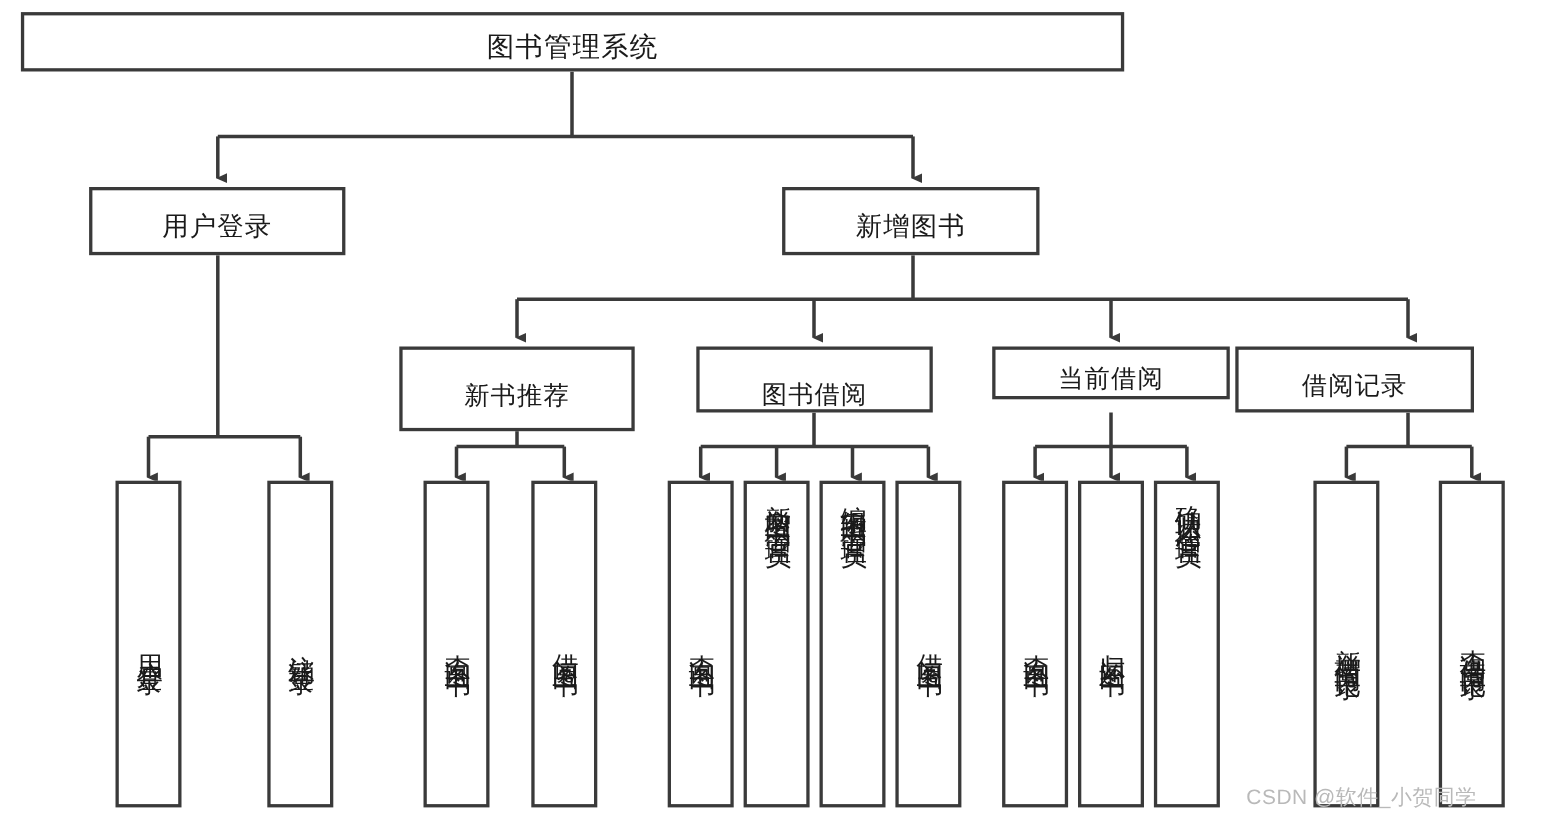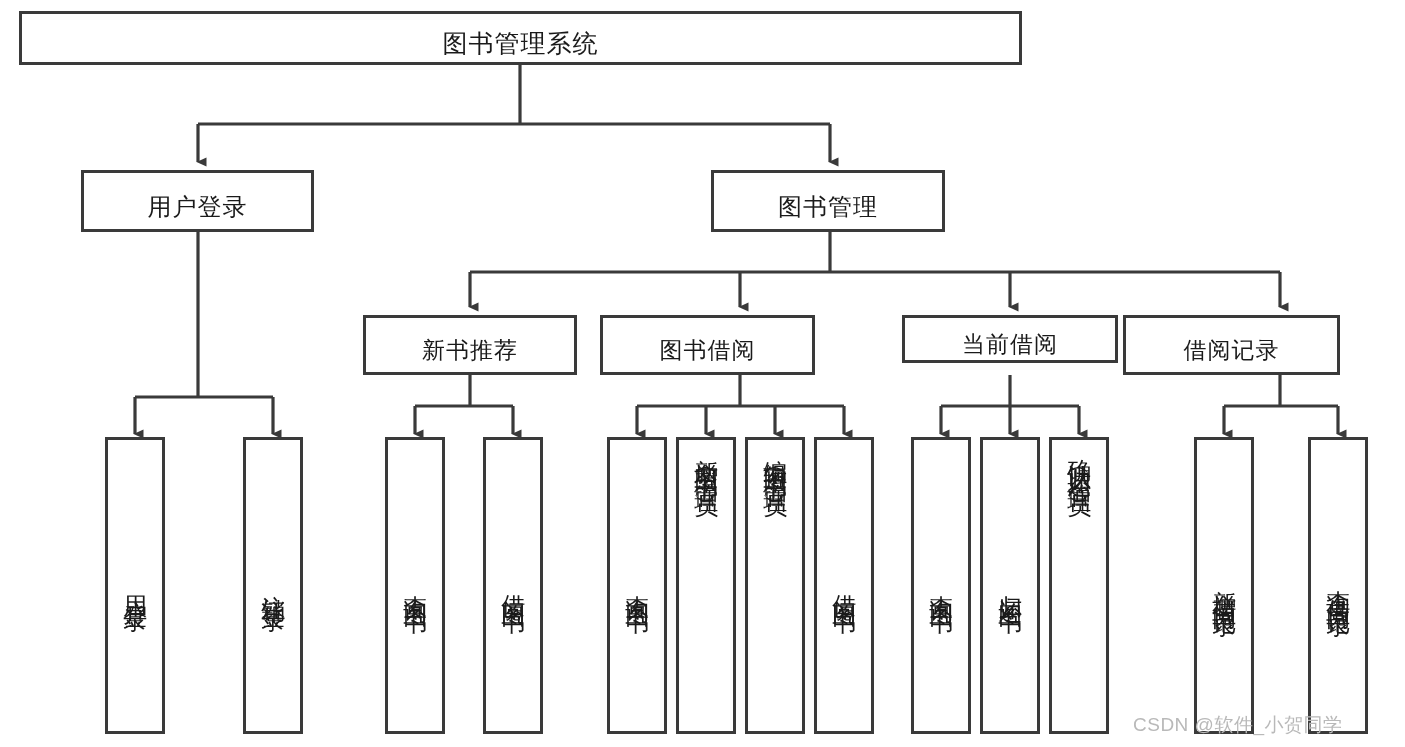--- a/index.html
+++ b/index.html
@@ -128,27 +128,27 @@
   </svg>
 
   <div class="node root" style="left:19px; top:11px; width:1003px; height:54px;">
     <span class="label">图书管理系统</span>
   </div>
 
   <div class="node lvl1" style="left:81px; top:170px; width:233px; height:62px;">
     <span class="label">用户登录</span>
   </div>
   <div class="node lvl1" style="left:711px; top:170px; width:234px; height:62px;">
-    <span class="label">图书管理</span>
-  </div>
-
-  <div class="node lvl2" style="left:363px; top:315px; width:214px; height:60px;">
+    <span class="label">新增图书</span>
+  </div>
+
+  <div class="node lvl2" style="left:363px; top:315px; width:214px; height:77px;">
     <span class="label">新书推荐</span>
   </div>
-  <div class="node lvl2" style="left:600px; top:315px; width:215px; height:60px;">
+  <div class="node lvl2" style="left:633px; top:315px; width:215px; height:60px;align-items:flex-end;">
     <span class="label">图书借阅</span>
   </div>
   <div class="node lvl2" style="left:902px; top:315px; width:216px; height:48px;">
     <span class="label">当前借阅</span>
   </div>
   <div class="node lvl2" style="left:1123px; top:315px; width:217px; height:60px;">
     <span class="label">借阅记录</span>
   </div>
 
   <div class="node leaf center" style="left:105px; top:437px; width:60px; height:297px;">

